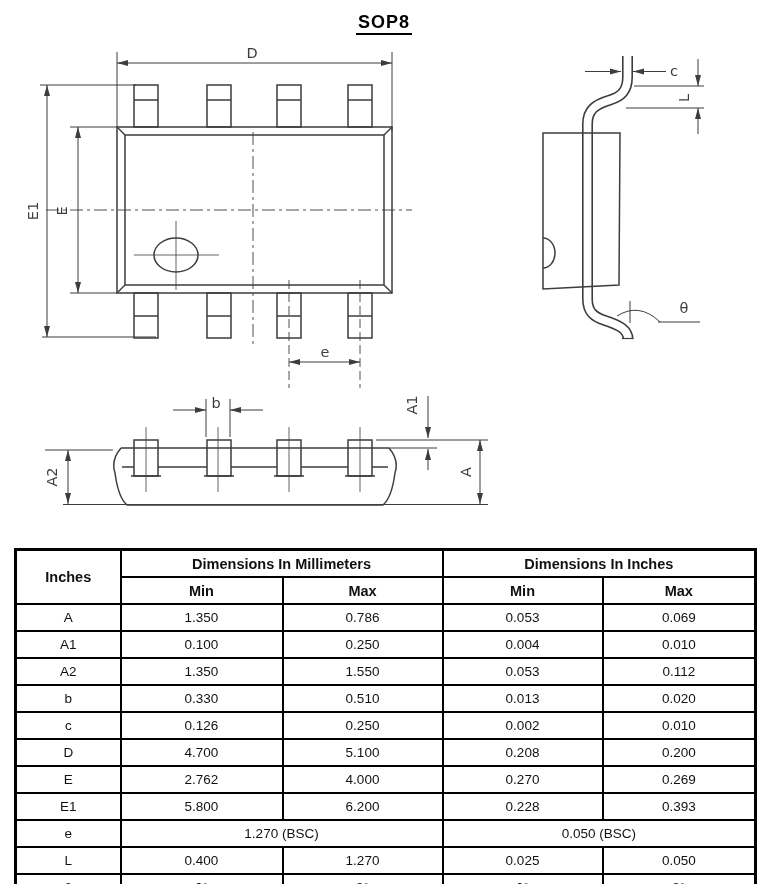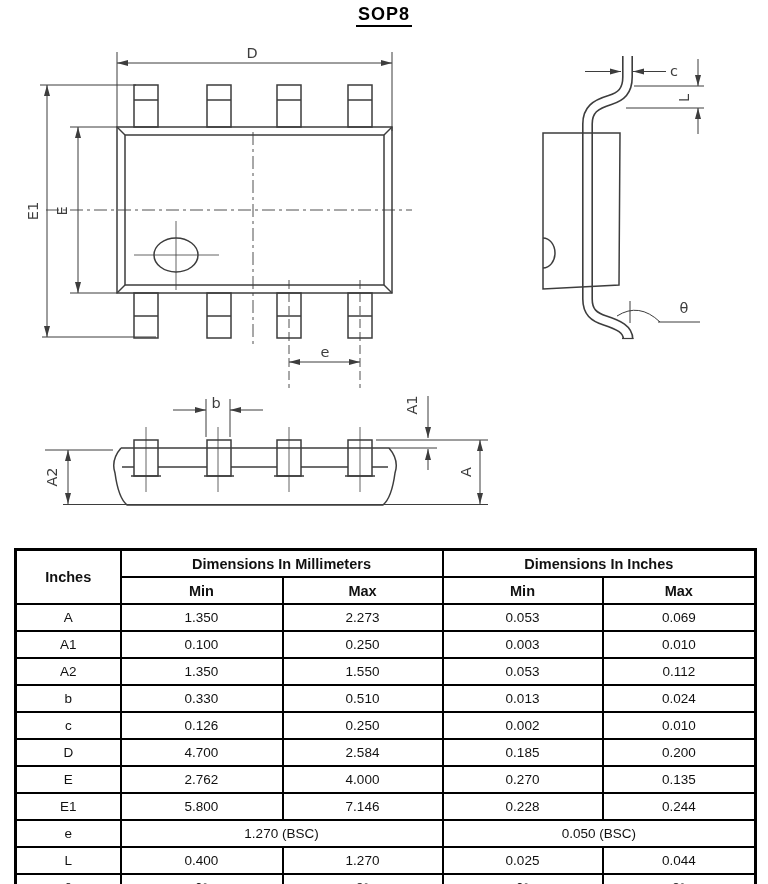--- a/index.html
+++ b/index.html
@@ -1,21 +1,21 @@
 <!DOCTYPE html>
 <html><head>
 <meta charset="utf-8">
 <style>
   html,body{margin:0;padding:0;}
   body{
     width:768px;height:884px;background:#ffffff;position:relative;
     font-family:"Liberation Sans",sans-serif;color:#1a1a1a;overflow:hidden;
   }
   .page-title{
-    position:absolute;top:4px;left:0;right:0;text-align:center;margin:0;
+    position:absolute;top:12px;left:0;right:0;text-align:center;margin:0;
     font-size:18px;font-weight:bold;letter-spacing:1px;color:#000;
   }
   .page-title span{border-bottom:2.5px solid #000;padding:0 2px 1px 2px;}
   svg text{
     font-family:"DejaVu Sans",sans-serif;font-size:14.5px;fill:#3d3d3d;
   }
   .dims-table{
     position:absolute;left:14px;top:548px;width:740px;
     border-collapse:collapse;table-layout:fixed;
     border:3px solid #000;
@@ -190,84 +190,84 @@
       <th>Min</th>
       <th>Max</th>
       <th>Min</th>
       <th>Max</th>
     </tr>
   </thead>
   <tbody>
     <tr>
       <td>A</td>
       <td>1.350</td>
-      <td>2.273</td>
+      <td>0.786</td>
       <td>0.053</td>
       <td>0.069</td>
     </tr>
     <tr>
       <td>A1</td>
       <td>0.100</td>
       <td>0.250</td>
-      <td>0.003</td>
+      <td>0.004</td>
       <td>0.010</td>
     </tr>
     <tr>
       <td>A2</td>
       <td>1.350</td>
       <td>1.550</td>
       <td>0.053</td>
       <td>0.112</td>
     </tr>
     <tr>
       <td>b</td>
       <td>0.330</td>
       <td>0.510</td>
       <td>0.013</td>
-      <td>0.024</td>
+      <td>0.020</td>
     </tr>
     <tr>
       <td>c</td>
       <td>0.126</td>
       <td>0.250</td>
       <td>0.002</td>
       <td>0.010</td>
     </tr>
     <tr>
       <td>D</td>
       <td>4.700</td>
-      <td>2.584</td>
-      <td>0.185</td>
+      <td>5.100</td>
+      <td>0.208</td>
       <td>0.200</td>
     </tr>
     <tr>
       <td>E</td>
       <td>2.762</td>
       <td>4.000</td>
       <td>0.270</td>
-      <td>0.135</td>
+      <td>0.269</td>
     </tr>
     <tr>
       <td>E1</td>
       <td>5.800</td>
-      <td>7.146</td>
+      <td>6.200</td>
       <td>0.228</td>
-      <td>0.244</td>
+      <td>0.393</td>
     </tr>
     <tr>
       <td>e</td>
       <td colspan="2">1.270 (BSC)</td>
       <td colspan="2">0.050 (BSC)</td>
     </tr>
     <tr>
       <td>L</td>
       <td>0.400</td>
       <td>1.270</td>
       <td>0.025</td>
-      <td>0.044</td>
+      <td>0.050</td>
     </tr>
     <tr>
       <td>θ</td>
       <td>0°</td>
       <td>8°</td>
       <td>0°</td>
       <td>8°</td>
     </tr>
   </tbody>
 </table>

